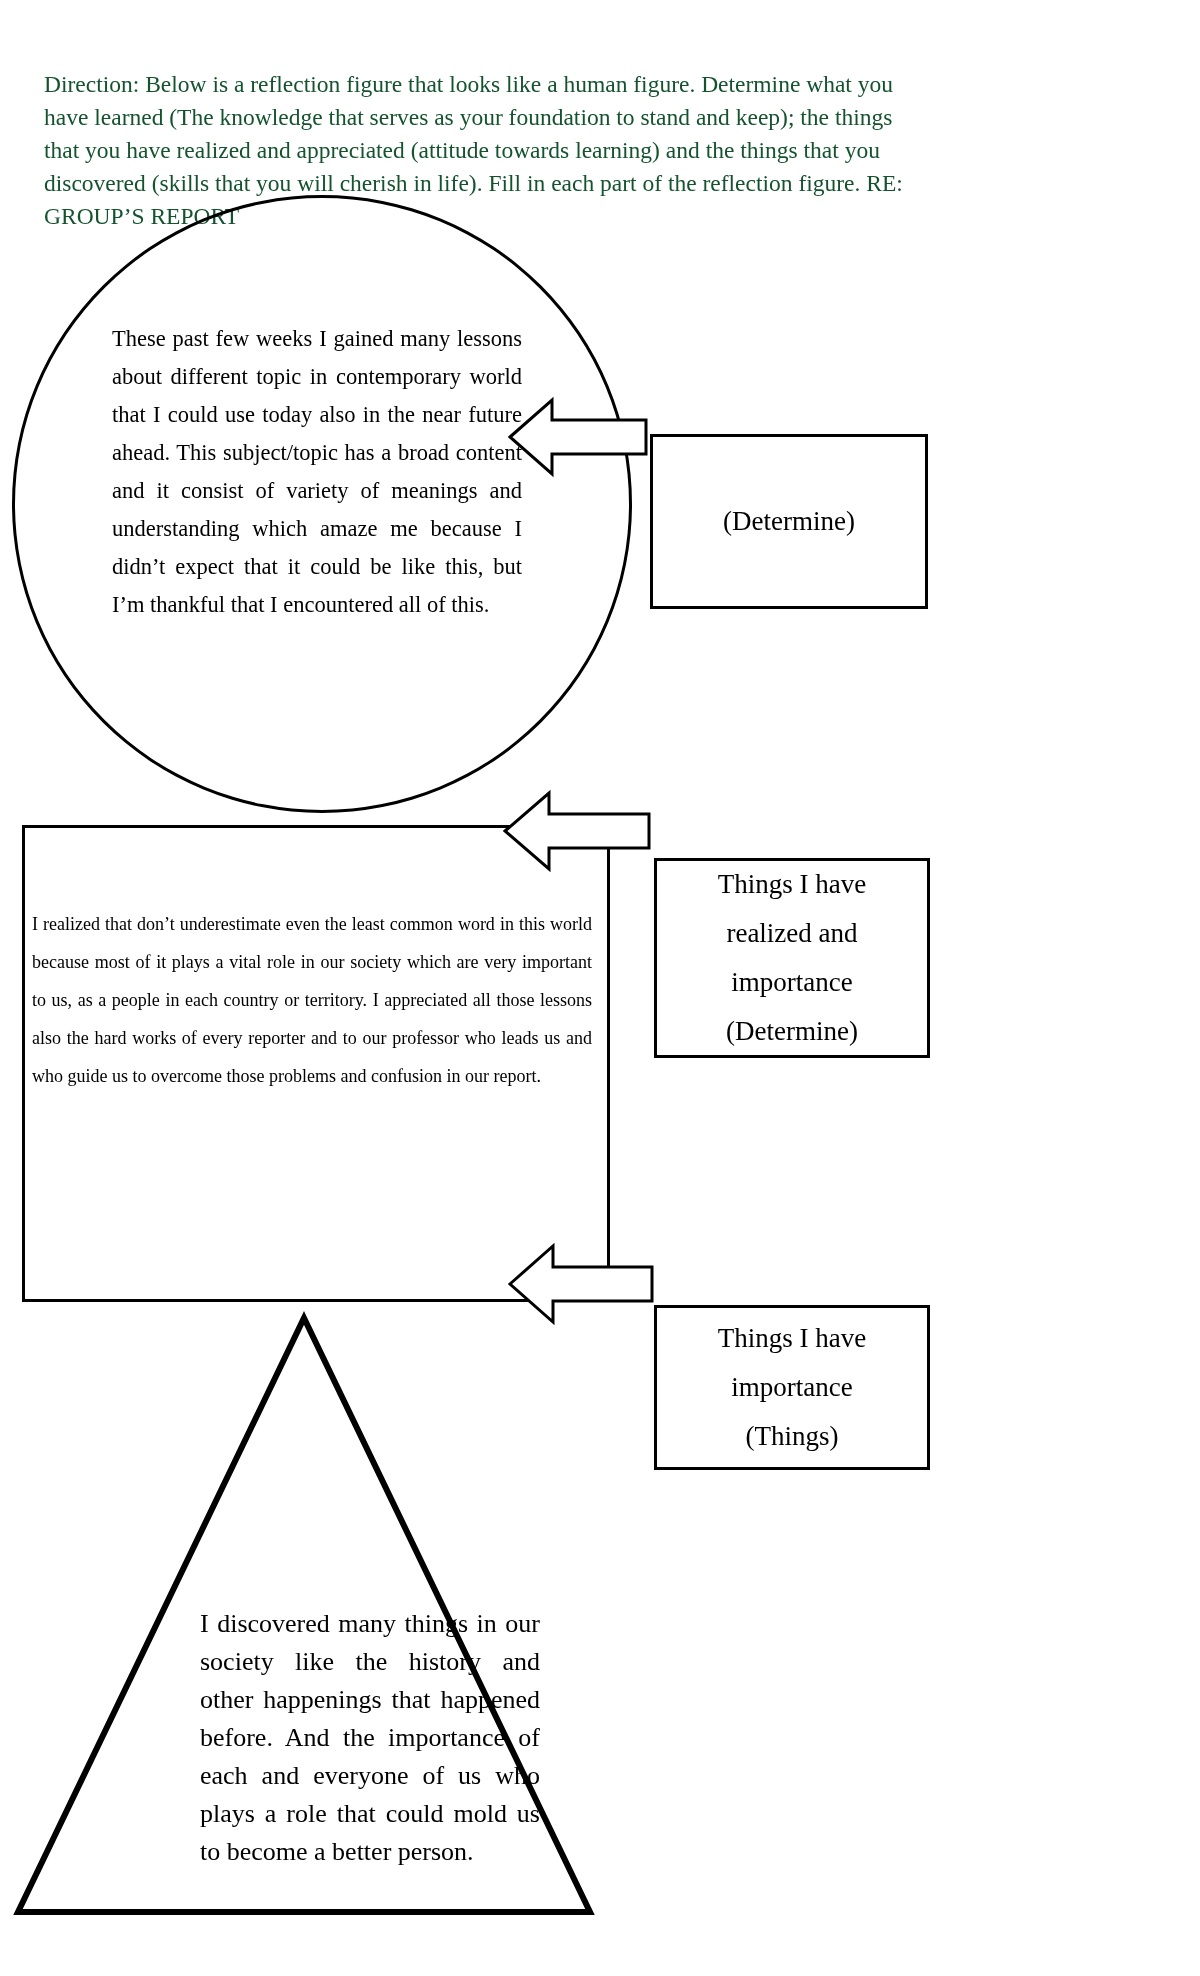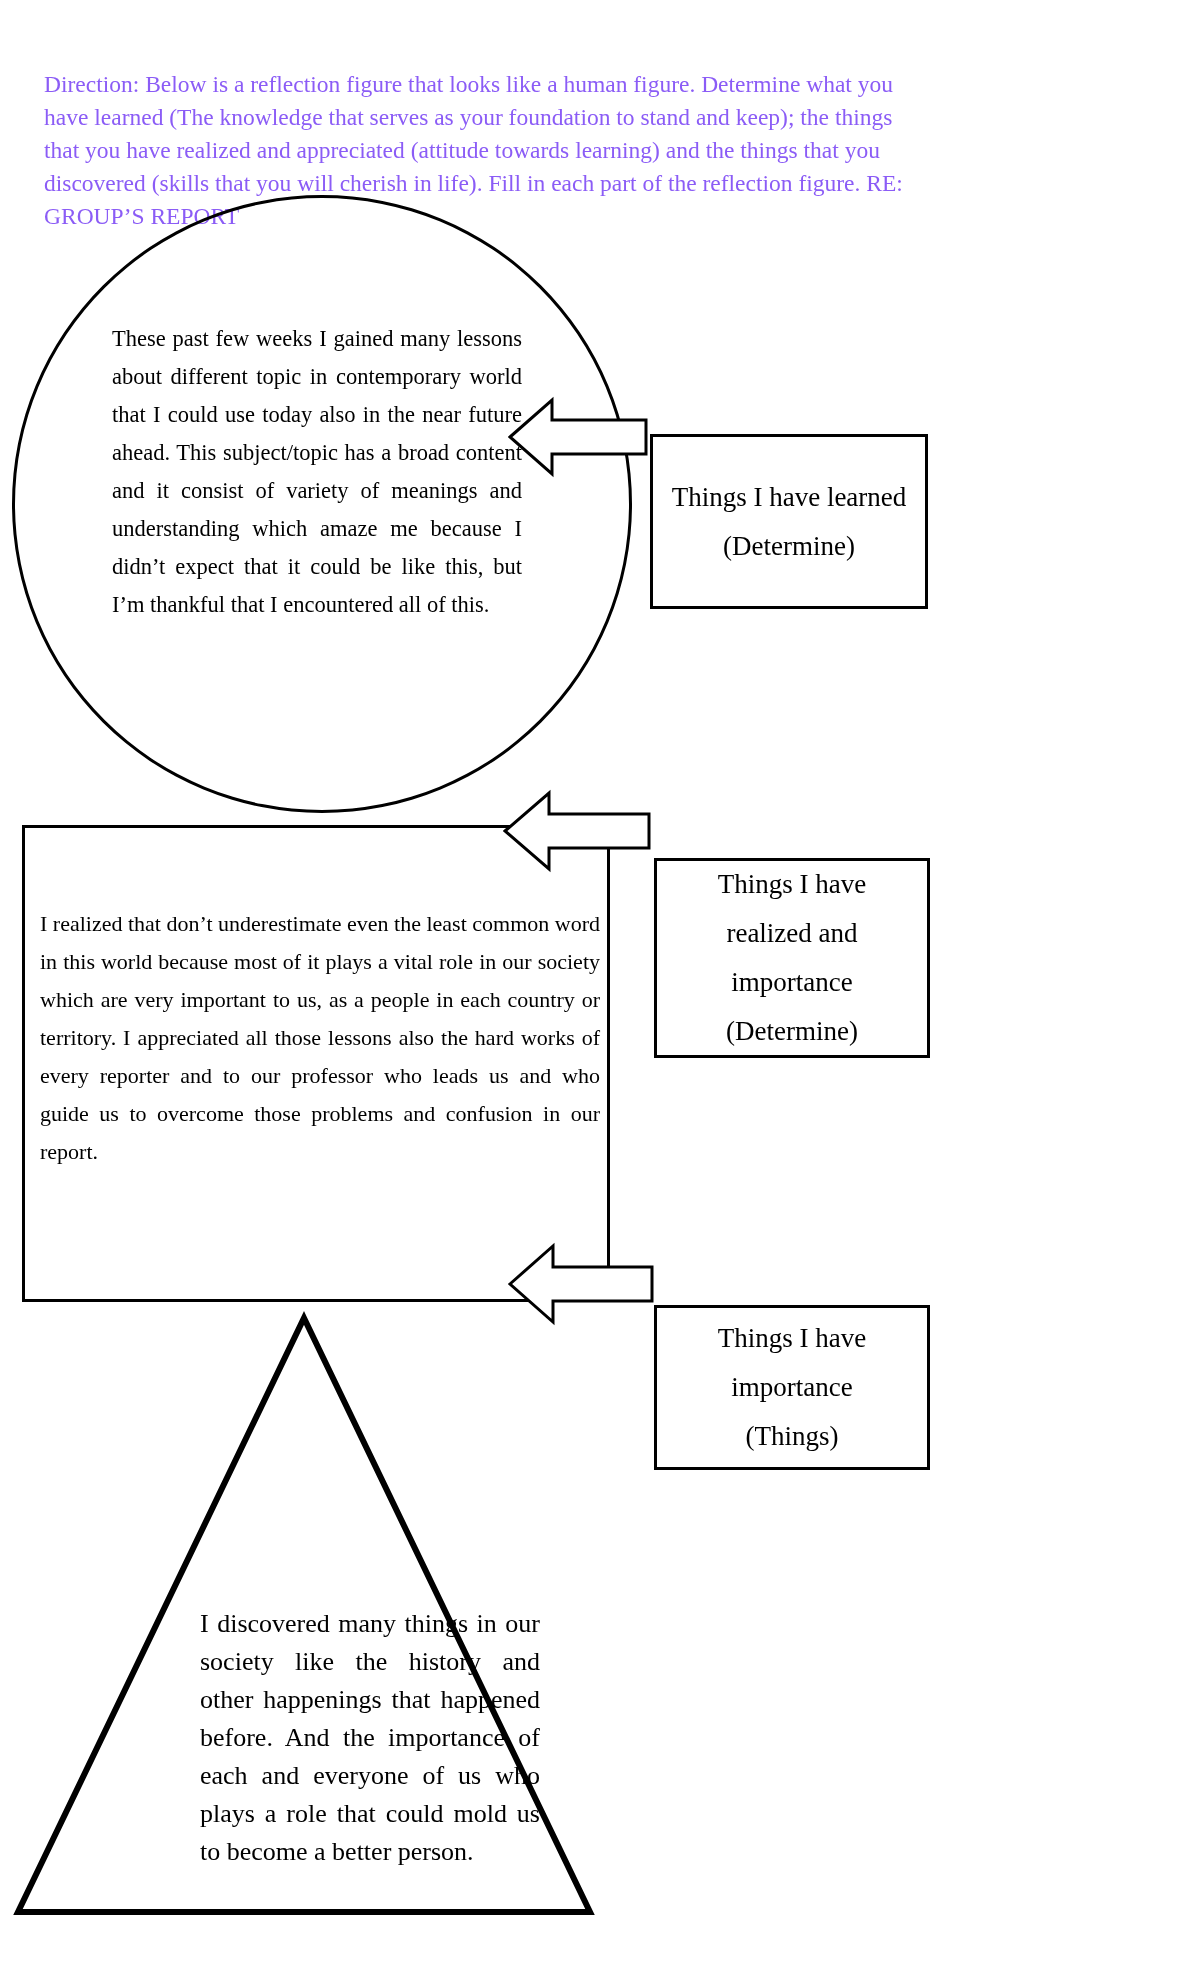--- a/index.html
+++ b/index.html
@@ -18,21 +18,21 @@
 
   
   #direction {
     position: absolute;
     left: 44px;
     top: 44px;
     width: 882px;
     font-size: 23.5px;
     line-height: 33px;
     text-align: left;
-    color: #8b5cf6;
+    color: #14532d;
   }
 
   
   #figure {
     position: absolute;
     left: 0;
     top: 0;
     width: 1200px;
     height: 1676px;
   }
@@ -64,24 +64,24 @@
     position: absolute;
     left: 22px;
     top: 825px;
     width: 588px;
     height: 477px;
     border: 3px solid #000;
     box-sizing: border-box;
   }
   #rect-text {
     position: absolute;
-    left: 40px;
+    left: 32px;
     top: 905px;
     width: 560px;
-    font-size: 22px;
+    font-size: 18px;
     line-height: 38px;
     text-align: justify;
     text-justify: inter-word;
   }
 
   
   #triangle-shape {
     position: absolute;
     left: 10px;
     top: 1310px;
@@ -147,21 +147,20 @@
 
   <svg class="arrow" style="left:503px; top:785px; width:148px; height:92px;" viewBox="0 0 148 92">
     <polygon points="2,46 46,8 46,29 146,29 146,63 46,63 46,84" fill="#ffffff" stroke="#000000" stroke-width="3" stroke-linejoin="miter"></polygon>
   </svg>
 
   <svg class="arrow" style="left:508px; top:1238px; width:146px; height:92px;" viewBox="0 0 146 92">
     <polygon points="2,46 45,8 45,29 144,29 144,63 45,63 45,84" fill="#ffffff" stroke="#000000" stroke-width="3" stroke-linejoin="miter"></polygon>
   </svg>
 
   <div id="label-box-1" class="label-box">
-    <span class="label-line">Things I have learned</span>
     <span class="label-line">(Determine)</span>
   </div>
 
   <div id="label-box-2" class="label-box">
     <span class="label-line">Things I have</span>
     <span class="label-line">realized and</span>
     <span class="label-line">importance</span>
     <span class="label-line">(Determine)</span>
   </div>
 

